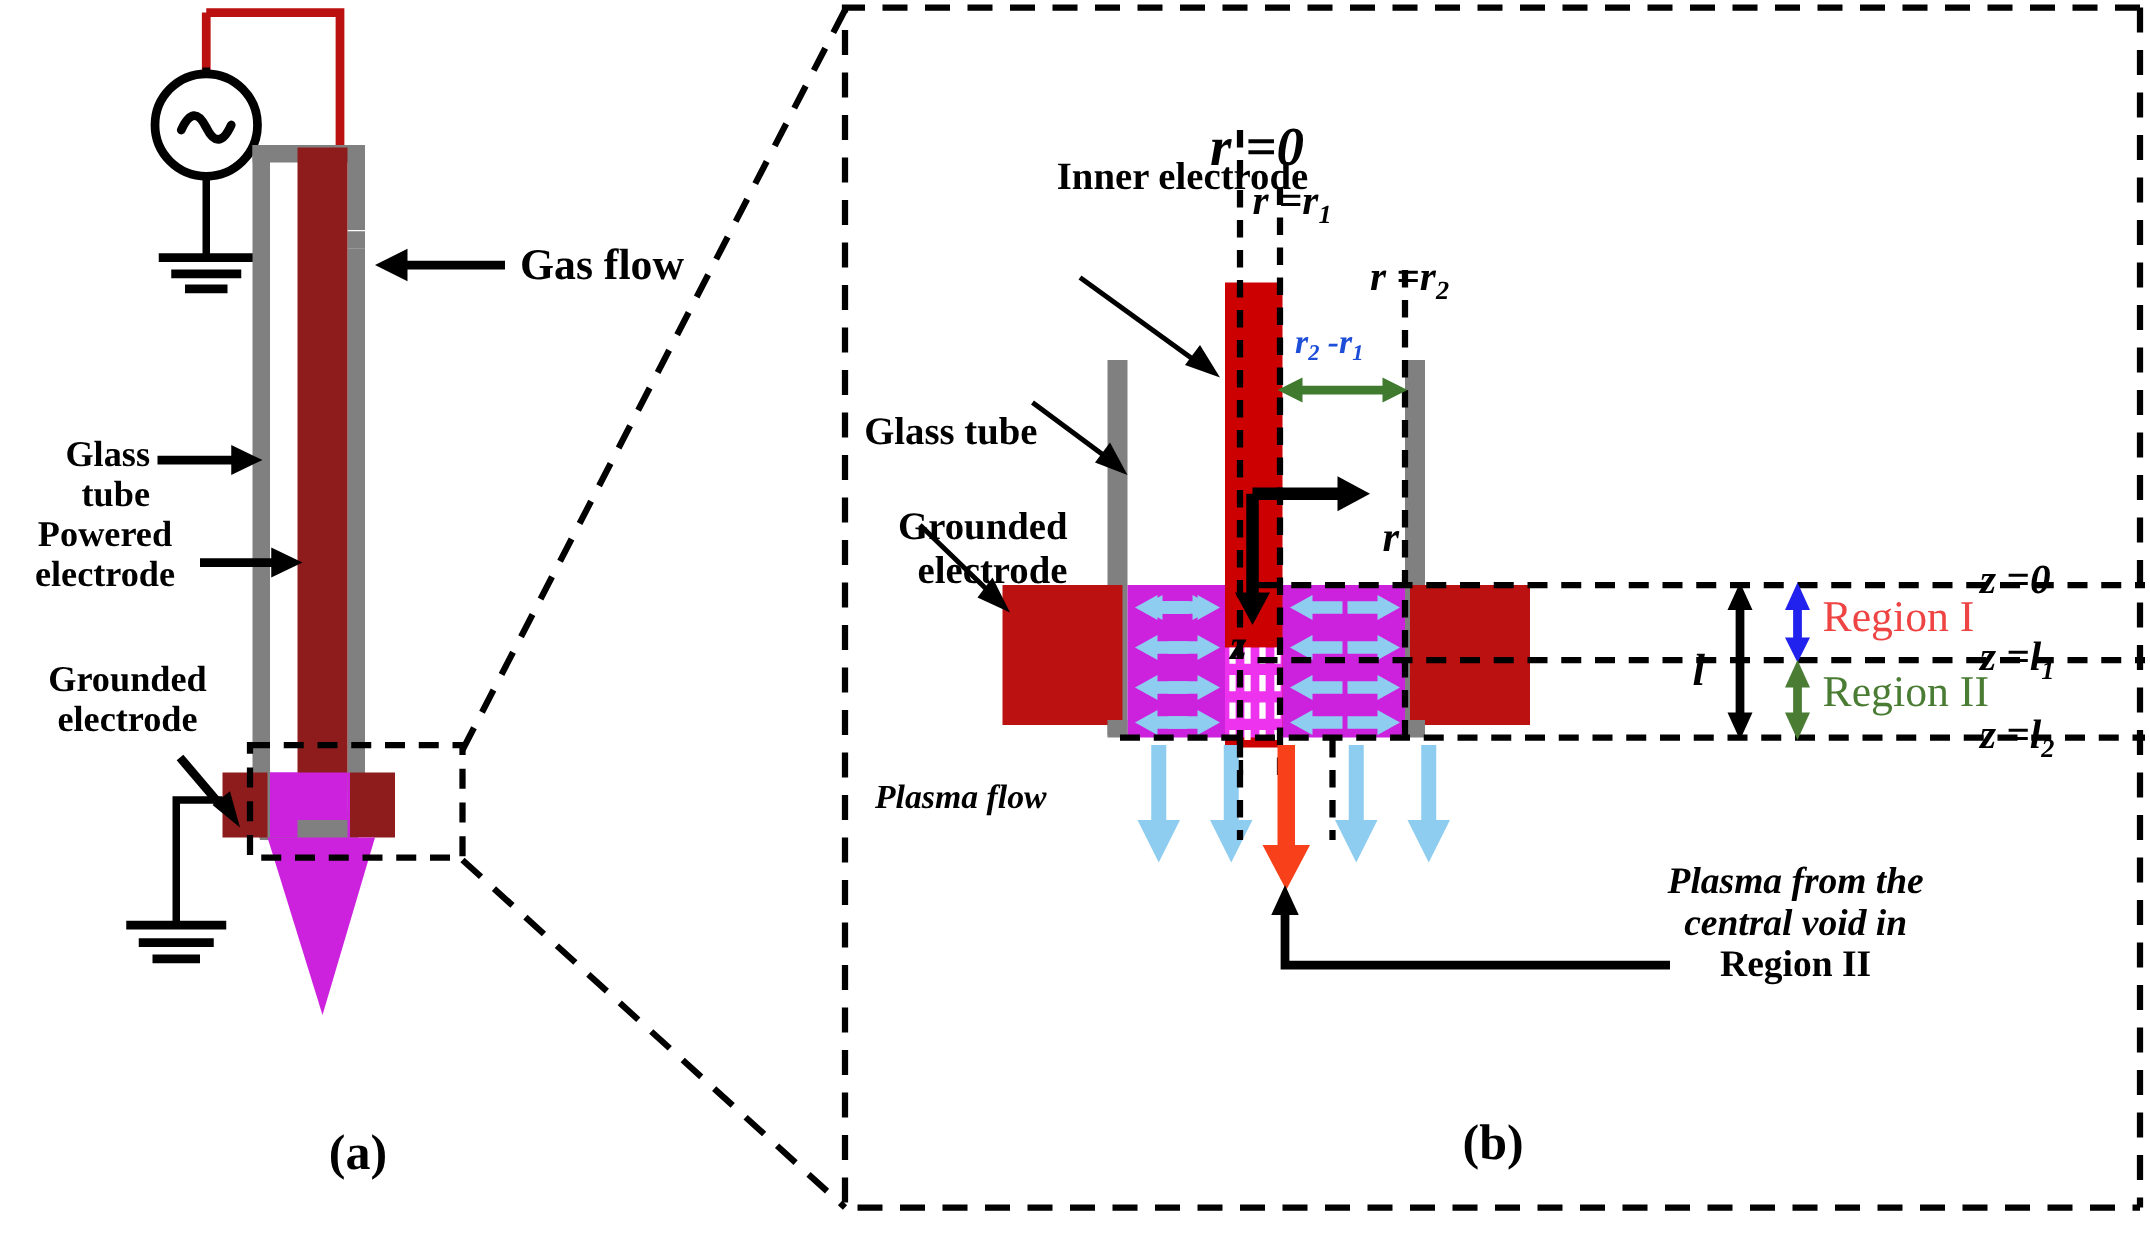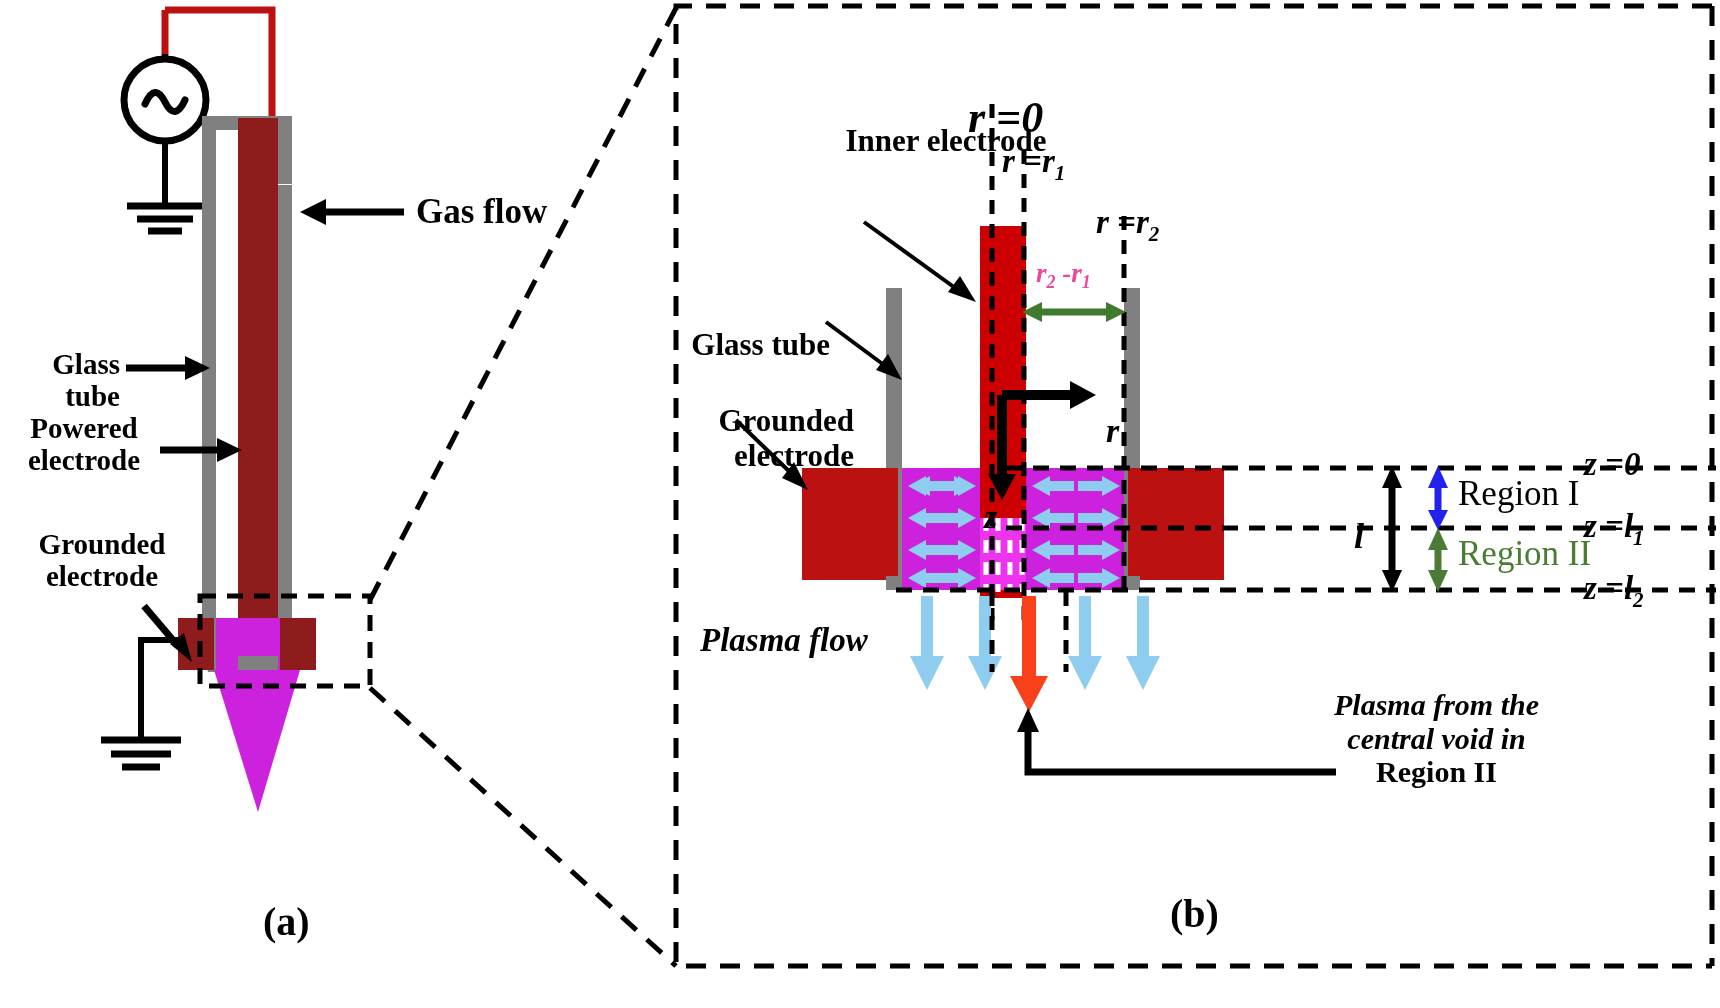--- a/index.html
+++ b/index.html
@@ -303,43 +303,43 @@
   <div class="lbl ital" style="left:968px;top:93px;font-size:44px;font-family:Liberation Serif, serif;">
     <span>r =</span><span>0</span>
   </div>
   <div class="lbl ital" style="left:1002px;top:143px;font-size:33px;">
     <span>r =r</span><sub style="font-size:21px;">1</sub>
   </div>
   <div class="lbl ital" style="left:1096px;top:204px;font-size:33px;">
     <span>r =r</span><sub style="font-size:21px;">2</sub>
   </div>
 
-  <div class="lbl ital" style="left:1036px;top:258px;font-size:27px;color:#ec4899;font-style:italic;">
+  <div class="lbl ital" style="left:1036px;top:258px;font-size:27px;color:#1d4ed8;font-style:italic;">
     <span>r</span><sub style="font-size:18px;">2</sub><span> -</span><span>r</span><sub style="font-size:18px;">1</sub>
   </div>
 
   <div class="lbl ital" style="left:1106px;top:412px;font-size:34px;">r</div>
   <div class="lbl ital" style="left:984px;top:498px;font-size:34px;">z</div>
 
   <div class="lbl ital" style="left:1584px;top:446px;font-size:33px;">
     <span>z =</span><span>0</span>
   </div>
   <div class="lbl ital" style="left:1584px;top:508px;font-size:33px;">
     <span>z =l</span><sub style="font-size:21px;">1</sub>
   </div>
   <div class="lbl ital" style="left:1584px;top:570px;font-size:33px;">
     <span>z =l</span><sub style="font-size:21px;">2</sub>
   </div>
 
   <div class="lbl ital" style="left:1354px;top:516px;font-size:36px;">l</div>
 
-  <div class="lbl" style="left:1458px;top:474px;font-size:35px;font-weight:normal;color:#000000;">Region I</div>
+  <div class="lbl" style="left:1458px;top:474px;font-size:35px;font-weight:normal;color:#ef4444;">Region I</div>
   <div class="lbl" style="left:1458px;top:534px;font-size:35px;font-weight:normal;color:#4a7c34;">Region II</div>
 
-  <div class="lbl ital" style="left:700px;top:622px;font-size:33px;text-align:right;">Plasma flow</div>
+  <div class="lbl ital" style="left:700px;top:622px;font-size:27px;text-align:right;">Plasma flow</div>
 
   <div class="lbl ital" style="left:1334px;top:688px;font-size:30px;text-align:center;">
     <div>Plasma from the</div>
     <div>central void in</div>
     <div style="font-style:normal;">Region II</div>
   </div>
 
   <div class="lbl panel-tag" style="left:1170px;top:892px;">(b)</div>
 
 </div>

